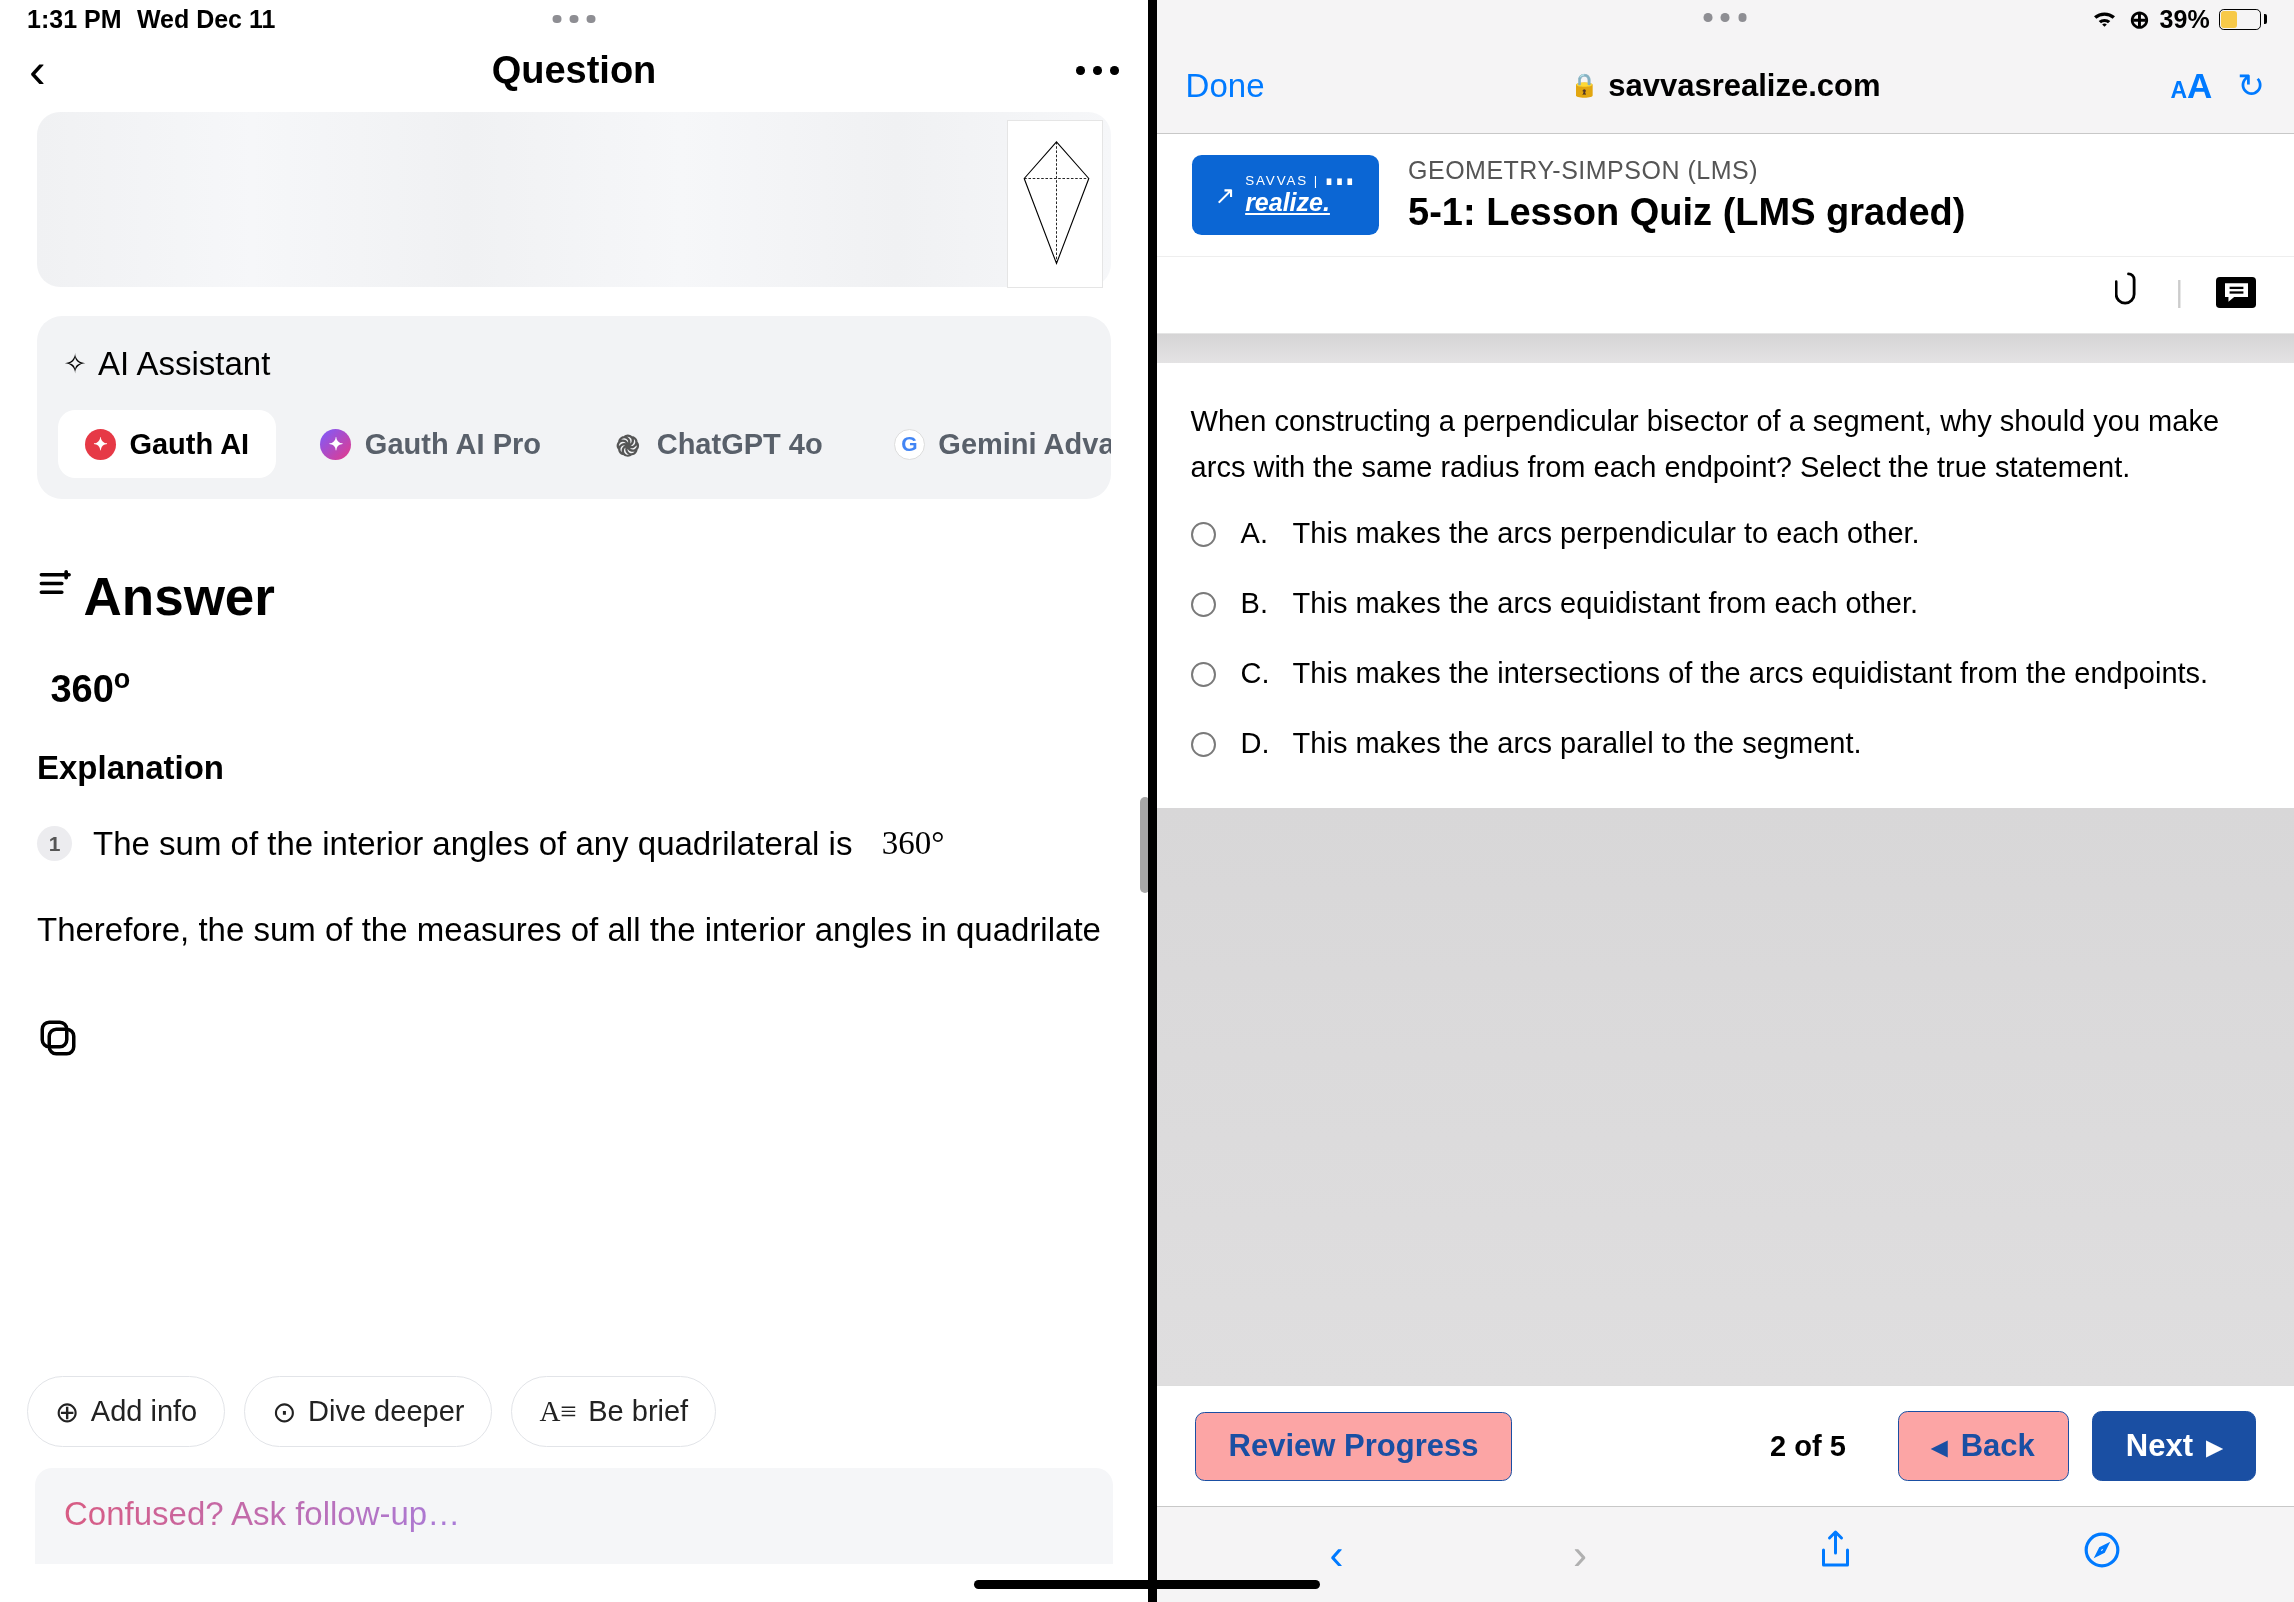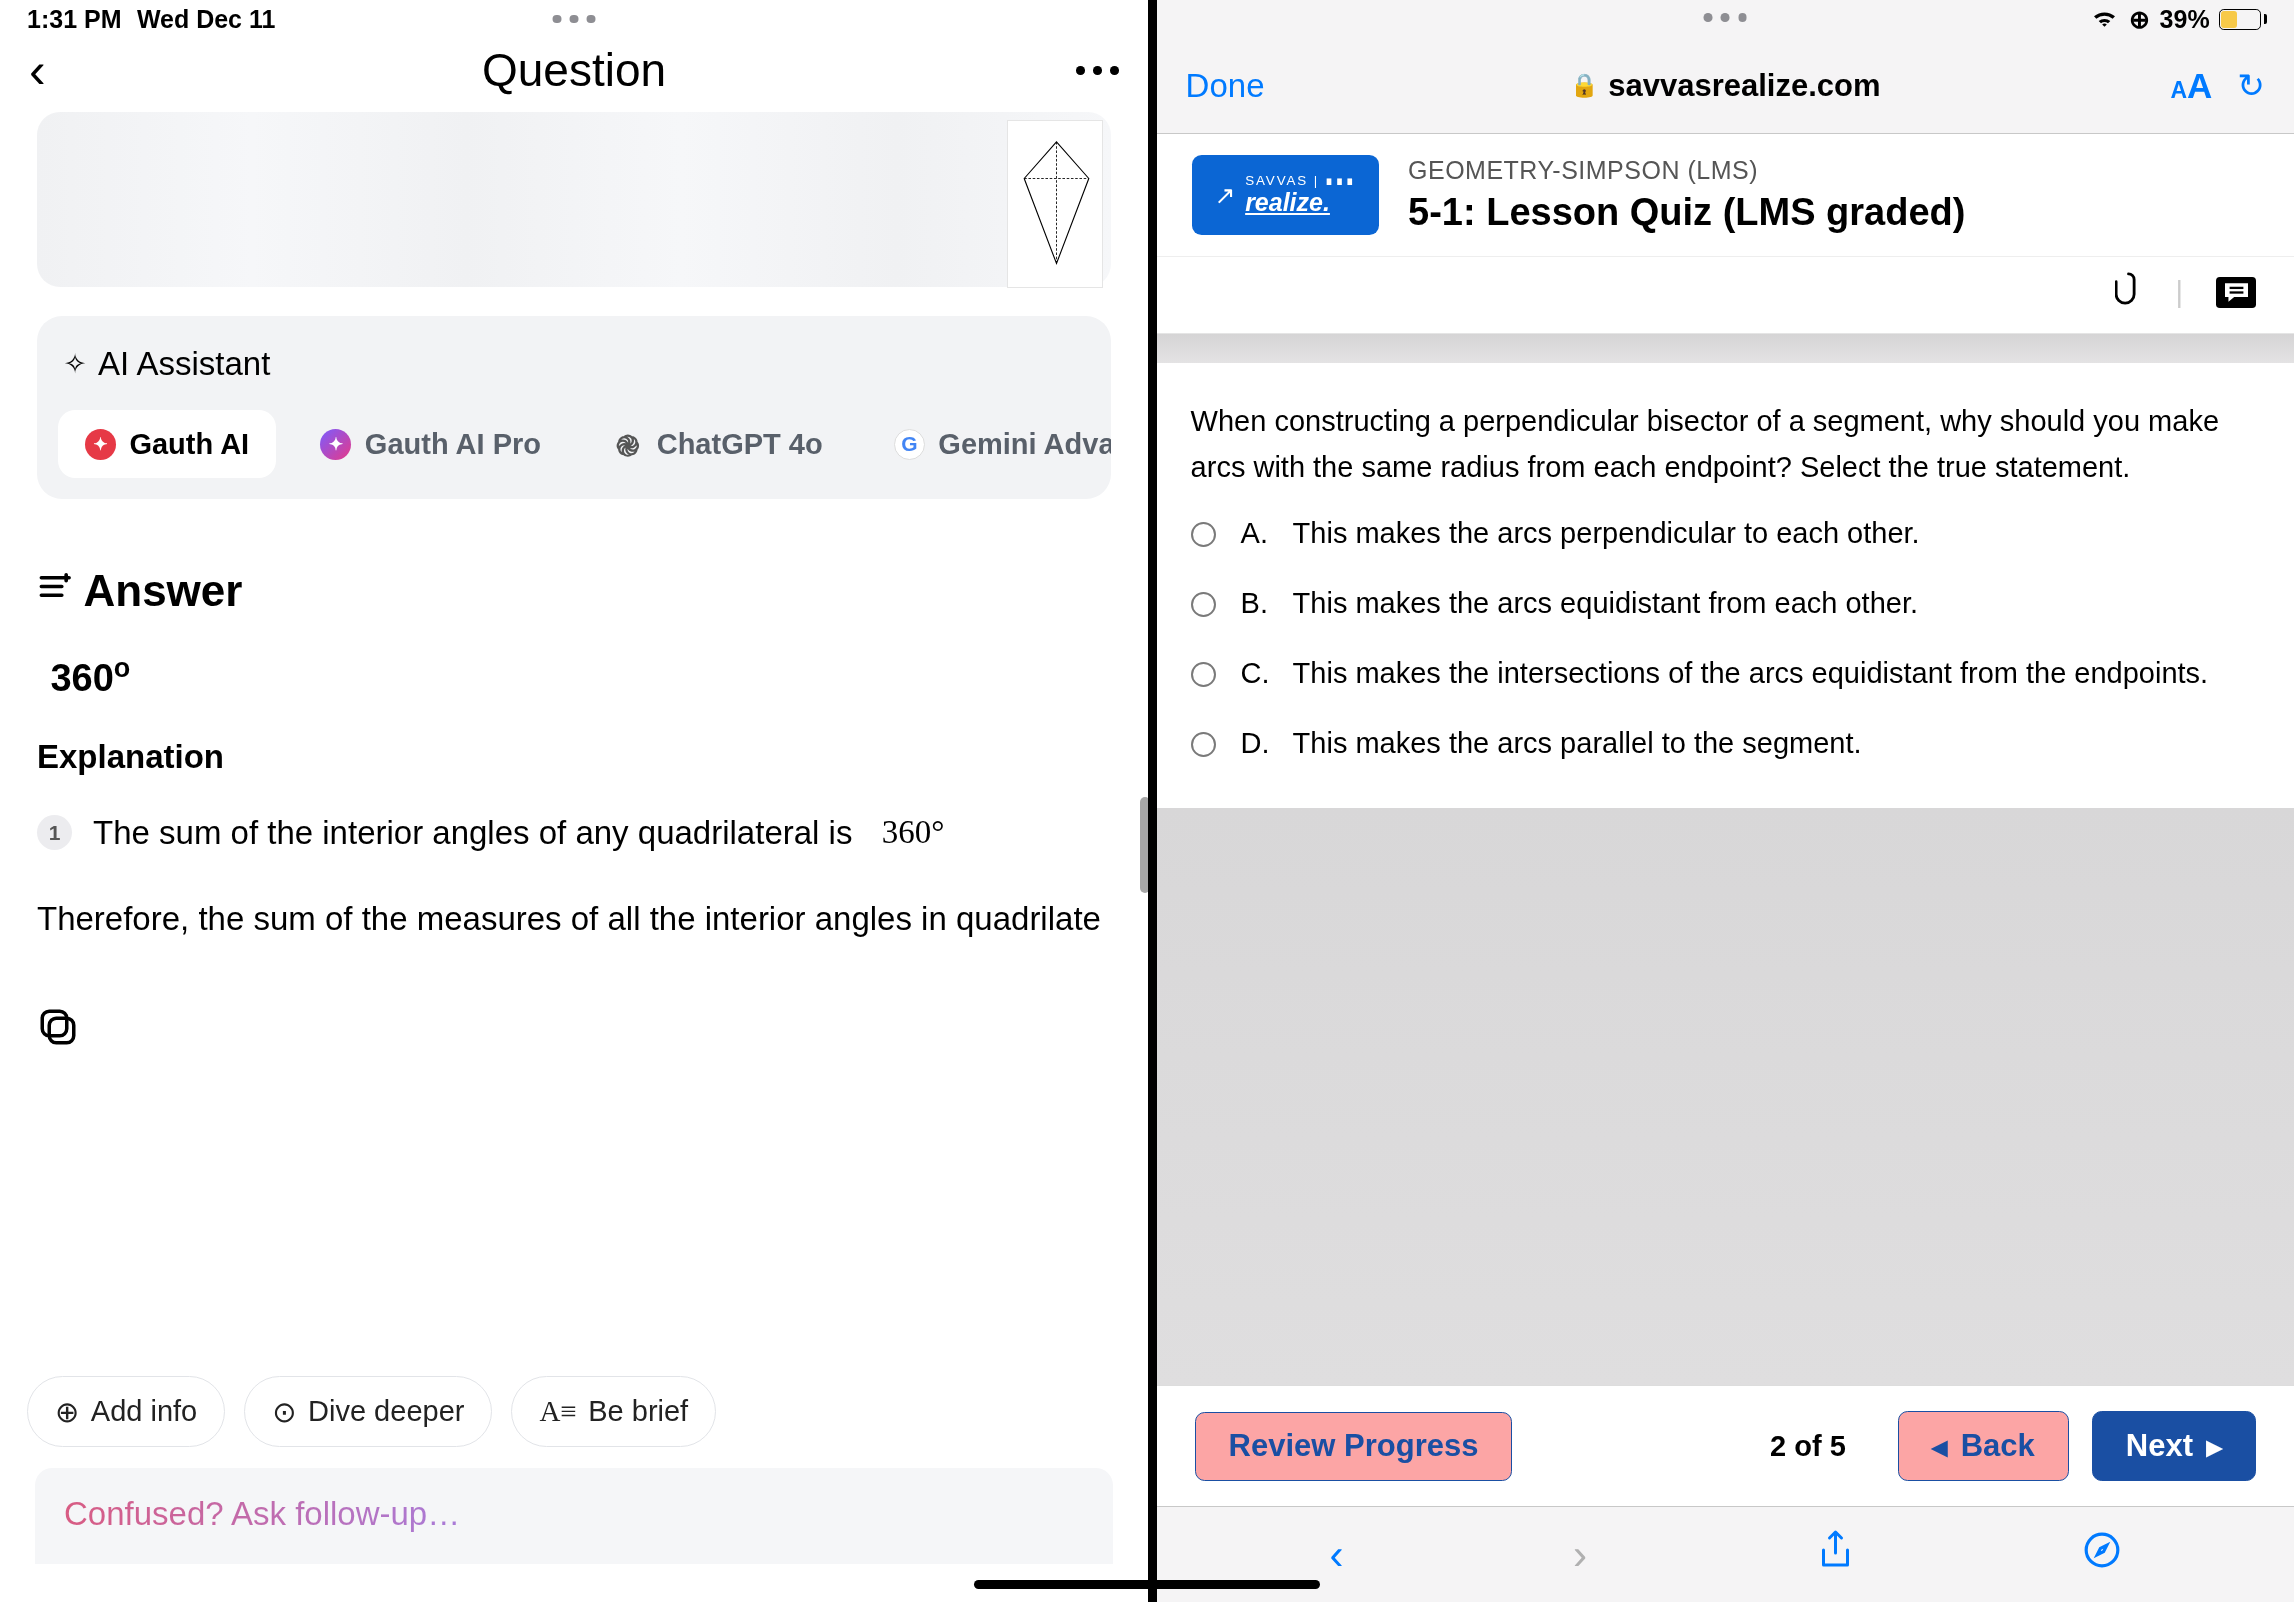--- a/index.html
+++ b/index.html
@@ -16,38 +16,38 @@
 .status-bar .dots span{width:8.6px;height:8.6px;background:#8e8e93;border-radius:50%}
 .status-right{margin-left:auto;display:flex;align-items:center;gap:9.6px}
 .battery{display:inline-flex;align-items:center;gap:2.9px}
 .battery-body{width:42px;height:21px;border:1.9px solid #000;border-radius:4.8px;position:relative}
 .battery-fill{position:absolute;left:1px;top:1px;bottom:1px;width:39%;background:#f7c948;border-radius:2.9px}
 .battery-cap{width:2.9px;height:9.6px;background:#000;border-radius:0 1.9px 1.9px 0}
 
 
 .left-header{display:flex;align-items:center;padding:17.3px 29px 27px;position:relative}
 .back-chevron{font-size:50px;font-weight:300;line-height:0.6;color:#000}
-.left-title{position:absolute;left:50%;transform:translateX(-50%);font-size:46px;font-weight:400}
+.left-title{position:absolute;left:50%;transform:translateX(-50%);font-size:38px;font-weight:700}
 .more-dots{margin-left:auto;display:flex;gap:8.6px}
 .more-dots span{width:8.6px;height:8.6px;background:#000;border-radius:50%}
 
 .question-card{margin:0 37px 29px;height:175px;background:linear-gradient(90deg,#f0f1f3 0%,#f6f7f9 20%,#f0f1f3 40%,#f6f7f9 60%,#f0f1f3 80%,#f6f7f9 100%);border-radius:23px;position:relative;display:flex;justify-content:flex-end;align-items:flex-start;padding:7.7px}
 .diagram-thumb{width:96px;height:168px;background:#fff;border:1px solid #e5e5e5;padding:5.8px;position:relative}
 
 .assistant-card{margin:0 37px 29px;background:#f2f3f5;border-radius:25px;padding:29px 21px 21px;overflow:hidden}
 .assistant-head{display:flex;align-items:center;gap:11.5px;margin-bottom:27px;padding-left:5.8px}
 .assistant-head .sparkle{font-size:27px}
 .assistant-head .label{font-size:33px;font-weight:400}
 .assistant-chips{display:flex;gap:17.3px}
 .chip{display:flex;align-items:center;gap:13.4px;padding:17.3px 27px;border-radius:17.3px;font-size:29px;font-weight:600;color:#59606a;white-space:nowrap}
 .chip.active{background:#fff;color:#000;font-weight:700}
 .chip .chip-icon{width:31px;height:31px;border-radius:50%;display:flex;align-items:center;justify-content:center;font-size:17.3px;color:#fff;font-weight:800}
 
 .answer-block{padding:38px 37px 0}
-.answer-head{display:flex;align-items:center;gap:11.5px;font-size:44px;font-weight:800;margin-bottom:37px}
+.answer-head{display:flex;gap:11.5px;font-size:53px;font-weight:800;margin-bottom:37px}
 .answer-value{font-size:38px;font-weight:700;margin:0 0 38px 13.4px}
 .answer-value sup{font-size:27px}
 .explanation-label{font-size:33px;font-weight:700;margin-bottom:38px}
 .step-row{display:flex;align-items:center;gap:21px;font-size:33px;margin-bottom:48px}
 .step-badge{width:35px;height:35px;background:#ececef;border-radius:50%;font-size:21px;font-weight:600;display:flex;align-items:center;justify-content:center;color:#555}
 .step-math{font-family:"Times New Roman",serif;font-size:33px}
 .therefore{font-size:33px;margin-bottom:58px}
 
 .regen{font-size:46px;font-weight:300;margin:9.6px 0 0 37px;color:#000}
 

